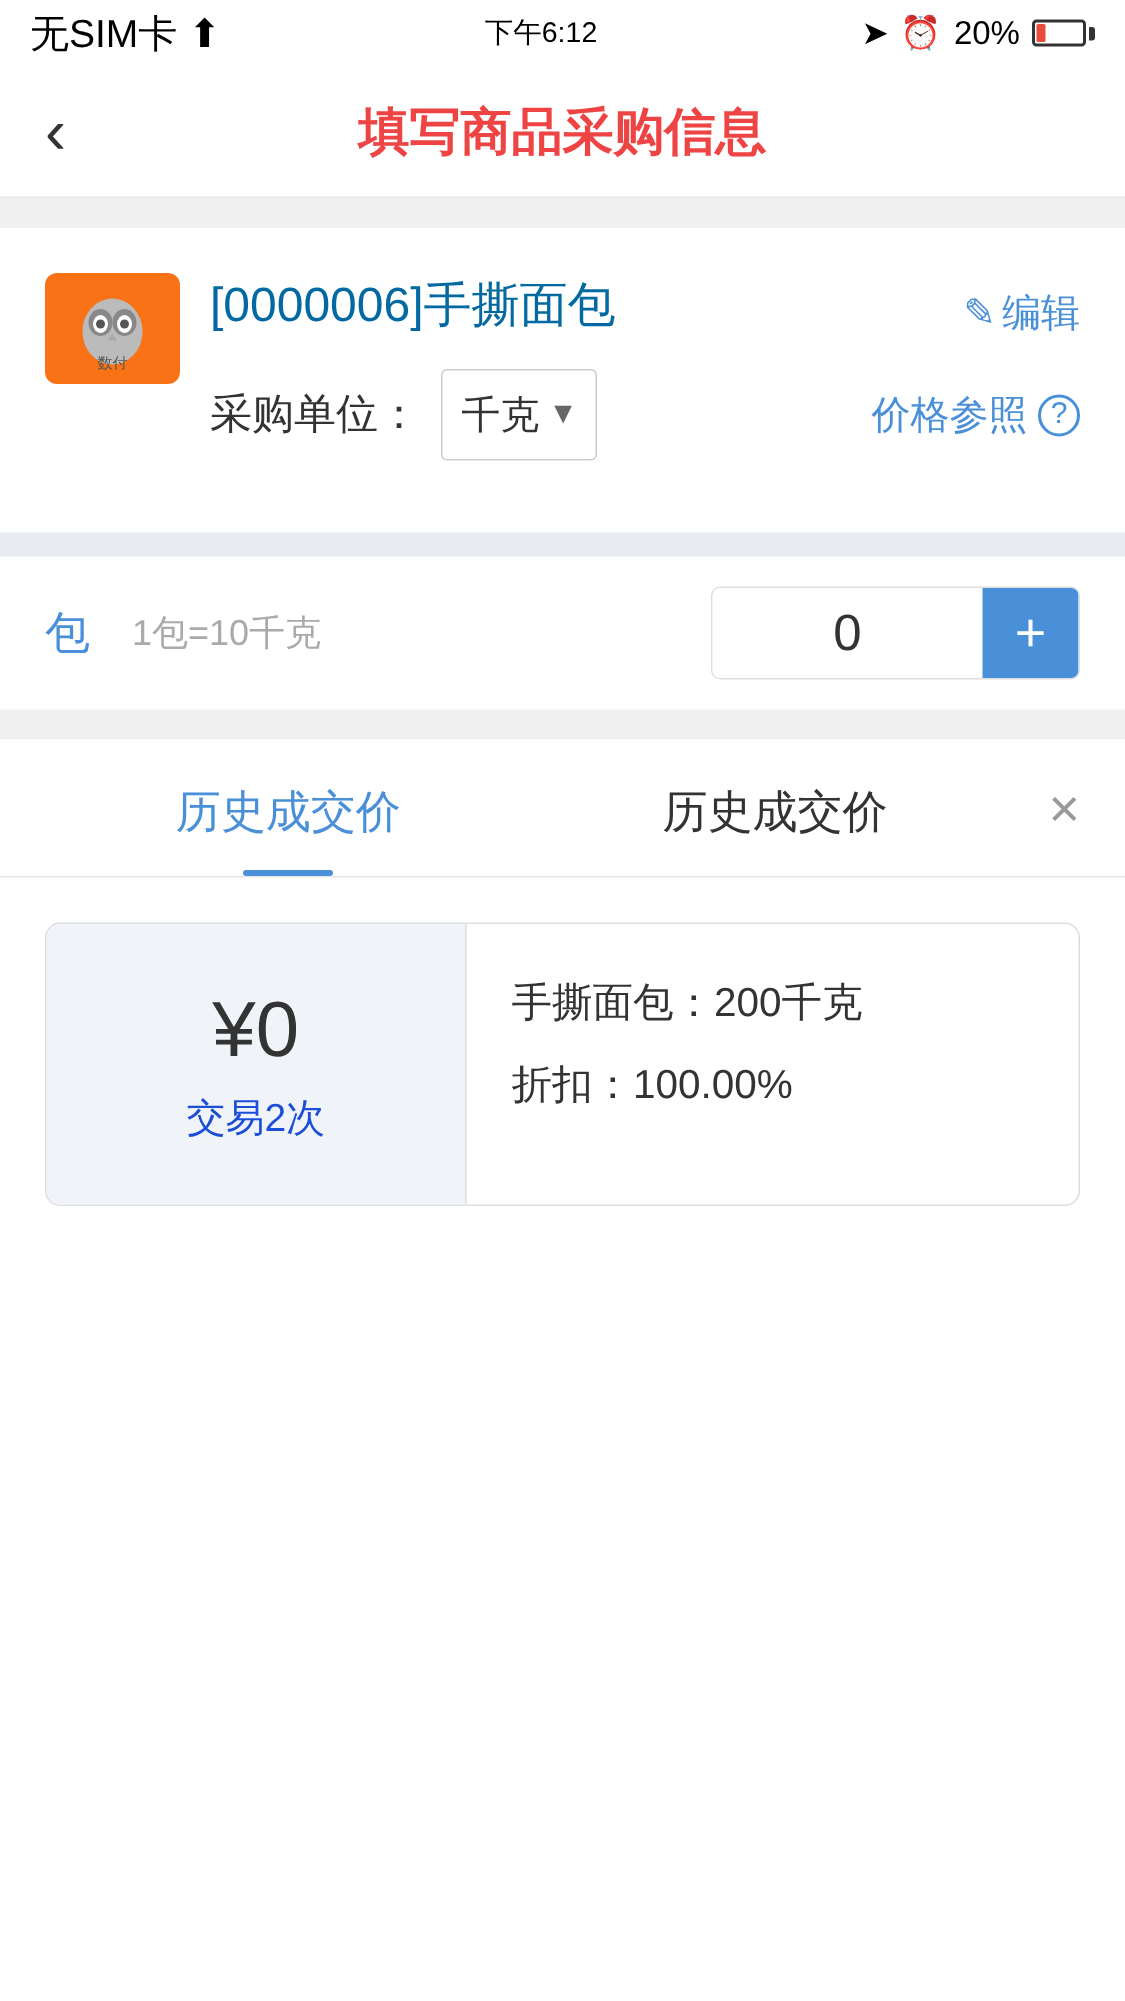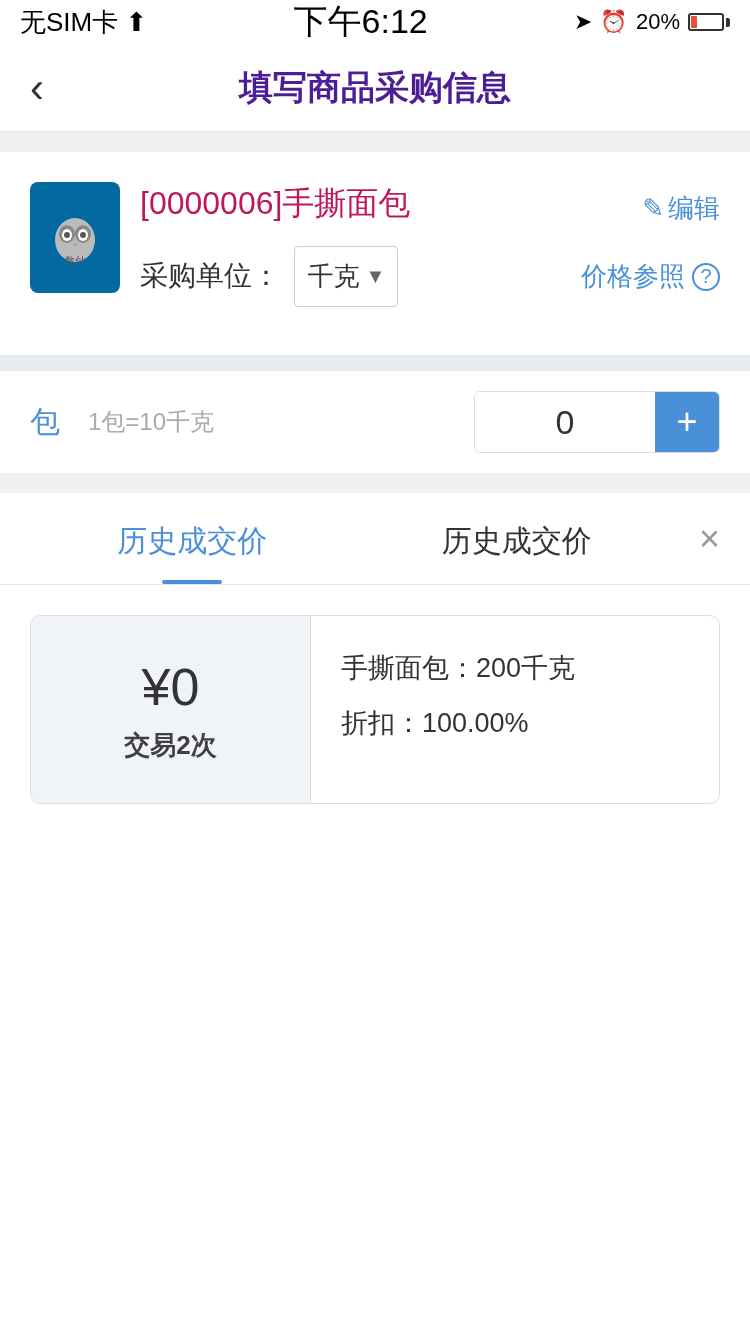--- a/index.html
+++ b/index.html
@@ -23,21 +23,21 @@
       font-size: 26px;
       font-weight: 500;
     }
     .status-left {
       display: flex;
       align-items: center;
       gap: 8px;
       font-size: 26px;
     }
     .status-center {
-      font-size: 34px;
+      font-size: 19px;
       font-weight: 500;
     }
     .status-right {
       display: flex;
       align-items: center;
       gap: 8px;
       font-size: 22px;
     }
     .battery-icon {
       display: inline-flex;
@@ -82,51 +82,51 @@
       color: #333;
       cursor: pointer;
       padding: 10px 10px 10px 0;
     }
     .nav-title {
       position: absolute;
       left: 50%;
       transform: translateX(-50%);
       font-size: 34px;
       font-weight: 600;
-      color: #4c1d95;
+      color: #ef4444;
     }
 
     
     .product-section {
       background: #fff;
       margin-top: 20px;
       padding: 30px 30px 24px 30px;
     }
     .product-header {
       display: flex;
       align-items: flex-start;
       gap: 20px;
       margin-bottom: 24px;
     }
     .product-thumb {
       width: 90px;
-      height: 111px;
-      background: #0369a1;
+      height: 74px;
+      background: #f97316;
       border-radius: 8px;
       display: flex;
       align-items: center;
       justify-content: center;
       flex-shrink: 0;
     }
     .product-info {
       flex: 1;
     }
     .product-name {
       font-size: 32px;
-      color: #be185d;
+      color: #0369a1;
       font-weight: 500;
       margin-bottom: 8px;
     }
     .product-edit-link {
       color: #4a90d9;
       font-size: 26px;
       cursor: pointer;
       display: flex;
       align-items: center;
       gap: 4px;
@@ -301,23 +301,22 @@
       border-right: 1px solid #ddd;
     }
     .trade-price {
       font-size: 52px;
       color: #333;
       font-weight: 400;
       line-height: 1.2;
     }
     .trade-count {
       font-size: 26px;
-      color: #404040;
+      color: #1d4ed8;
       margin-top: 10px;
-      font-weight: bold;
     }
     .trade-card-right {
       flex: 1;
       padding: 32px 30px;
       display: flex;
       flex-direction: column;
       gap: 14px;
     }
     .trade-detail-row {
       font-size: 27px;

